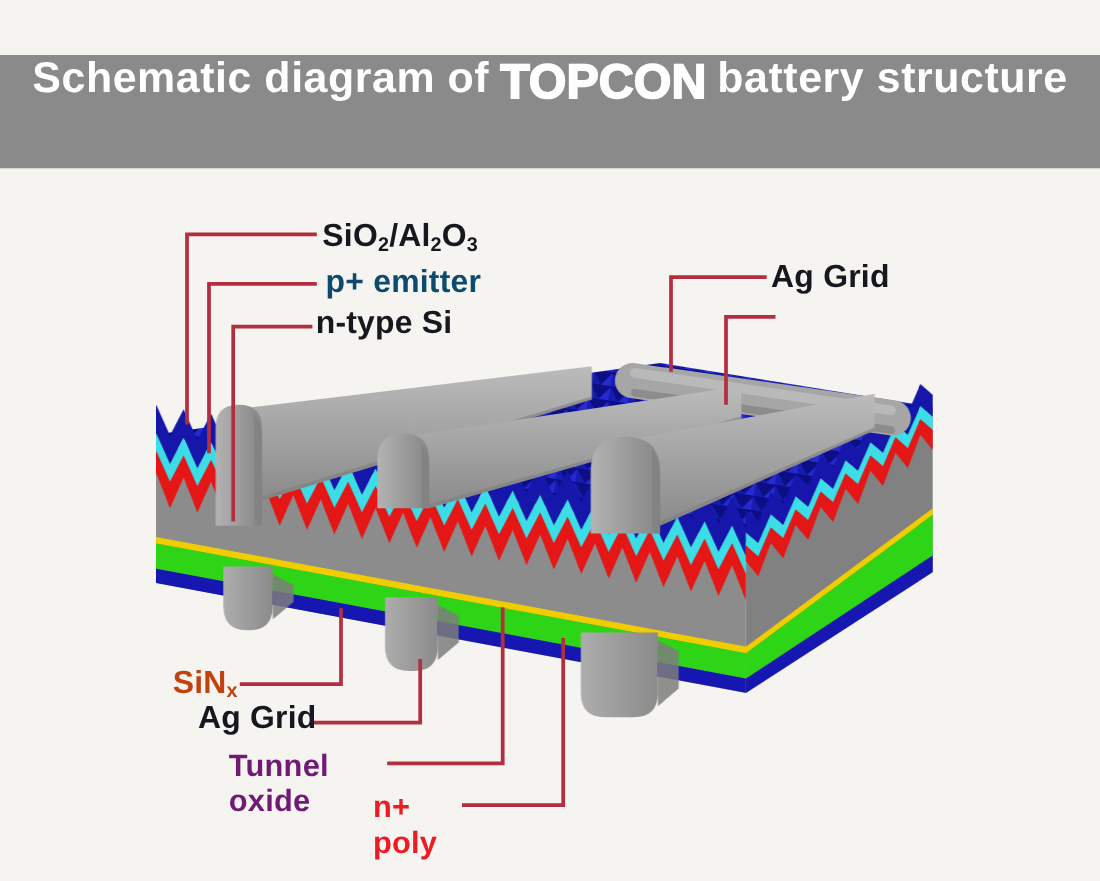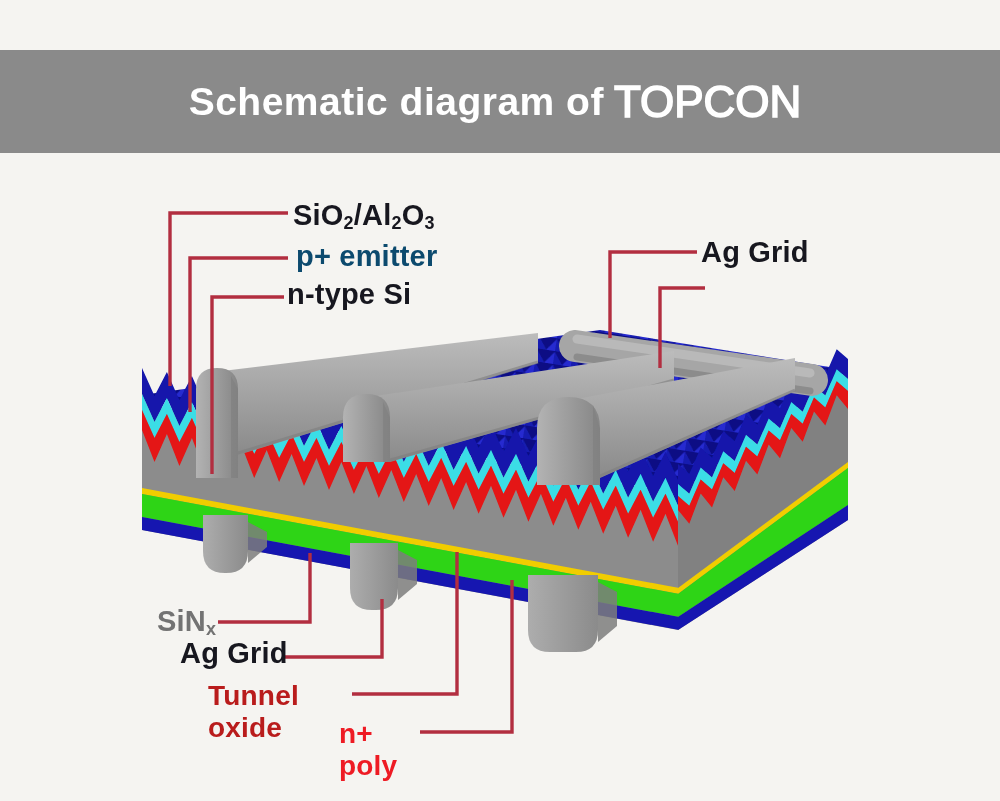--- a/index.html
+++ b/index.html
@@ -2,24 +2,24 @@
 <html><head>
 <meta charset="utf-8">
 <style>
   html,body{margin:0;padding:0;}
   .stage{
     position:relative;width:1000px;height:801px;overflow:hidden;
     font-family:"Liberation Sans",sans-serif;
   }
   .banner{
     position:absolute;left:0;top:50px;width:1000px;height:103px;
-    display:flex;align-items:center;justify-content:center;white-space:nowrap;
+    display:flex;align-items:flex-start;justify-content:center;white-space:nowrap;
   }
   .banner .bn{font-size:39px;font-weight:700;letter-spacing:.5px;}
-  .banner .bh{font-size:44px;font-weight:400;letter-spacing:0;margin:0 10px;
+  .banner .bh{font-size:44px;font-weight:700;letter-spacing:0;margin:0 10px;
     -webkit-text-stroke:1.6px currentColor;}
   #art{position:absolute;left:0;top:0;}
   .lb{
     position:absolute;font-weight:700;font-size:29px;line-height:27px;
     letter-spacing:.2px;white-space:nowrap;
   }
   .lb .sub{font-size:62%;vertical-align:-0.22em;}
   .lb-red{font-size:28px;line-height:32px;}
 </style>
 </head>
@@ -100,29 +100,30 @@
         <path d="M218 622L310 622L310 553"></path>
         <path d="M282 657L382 657L382 599"></path>
         <path d="M352 694L457 694L457 552"></path>
         <path d="M420 732L512 732L512 580"></path>
       </g>
     </svg>
 
   <div class="banner" style="background: rgb(138, 138, 138); color: rgb(255, 255, 255);">
     <span class="bn">Schematic diagram of</span>
     <span class="bh">TOPCON</span>
+    <span class="bn">battery structure</span>
   </div>
 
   <div class="lb" style="left: 293px; top: 202px; color: rgb(23, 23, 31);"><span>SiO</span><span class="sub">2</span><span>/Al</span><span class="sub">2</span><span>O</span><span class="sub">3</span></div>
   <div class="lb" style="left: 296px; top: 243px; color: #0c4a6e;">p+ emitter</div>
   <div class="lb" style="left: 287px; top: 281px; color: rgb(23, 23, 31);">n-type Si</div>
   <div class="lb" style="left: 701px; top: 239px; color: rgb(23, 23, 31);">Ag Grid</div>
-  <div class="lb" style="left: 157px; top: 608px; color: #737373;"><span>SiN</span><span class="sub">x</span></div>
+  <div class="lb" style="left: 157px; top: 608px; color: #c2410c;"><span>SiN</span><span class="sub">x</span></div>
   <div class="lb" style="left: 180px; top: 640px; color: rgb(23, 23, 31);">Ag Grid</div>
-  <div class="lb lb-red" style="left: 208px; top: 680px; color: #b91c1c;">
+  <div class="lb lb-red" style="left: 208px; top: 680px; color: #701a75;">
       <div>Tunnel</div>
       <div>oxide</div>
     </div>
   <div class="lb lb-red" style="left: 339px; top: 718px; color: rgb(238, 27, 36);">
       <div>n+</div>
       <div>poly</div>
     </div>
 
 </div>
 

